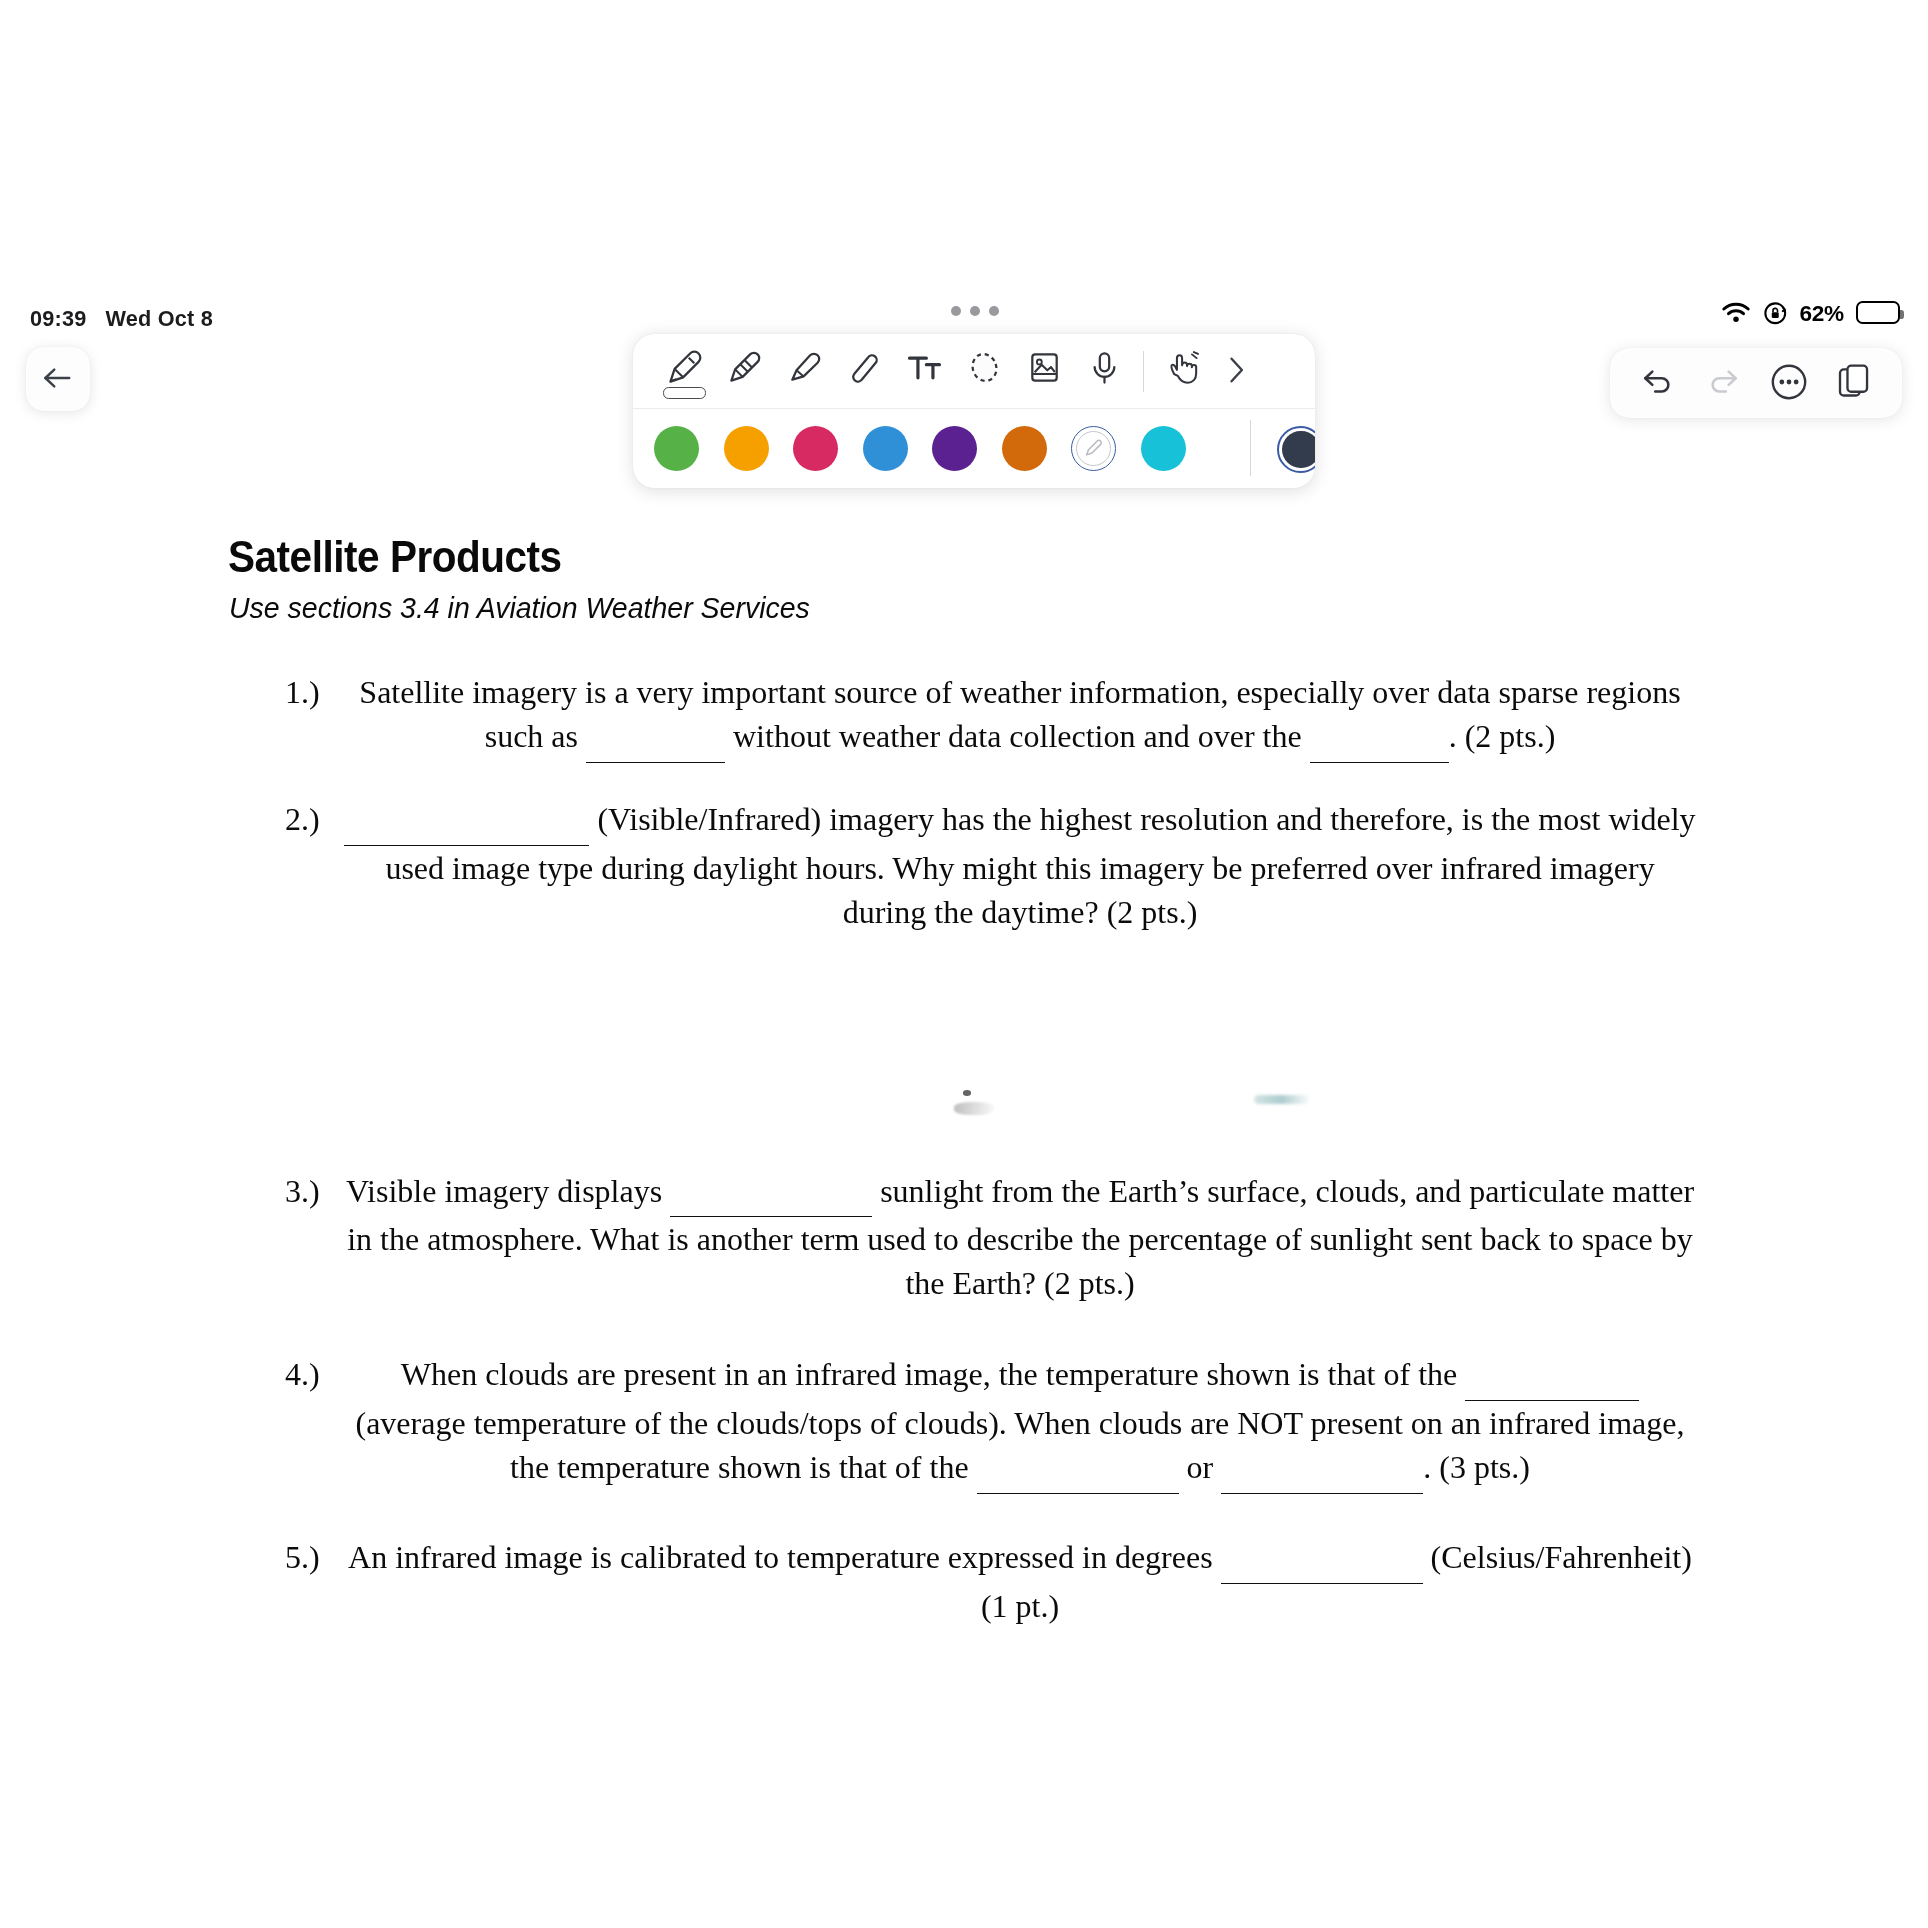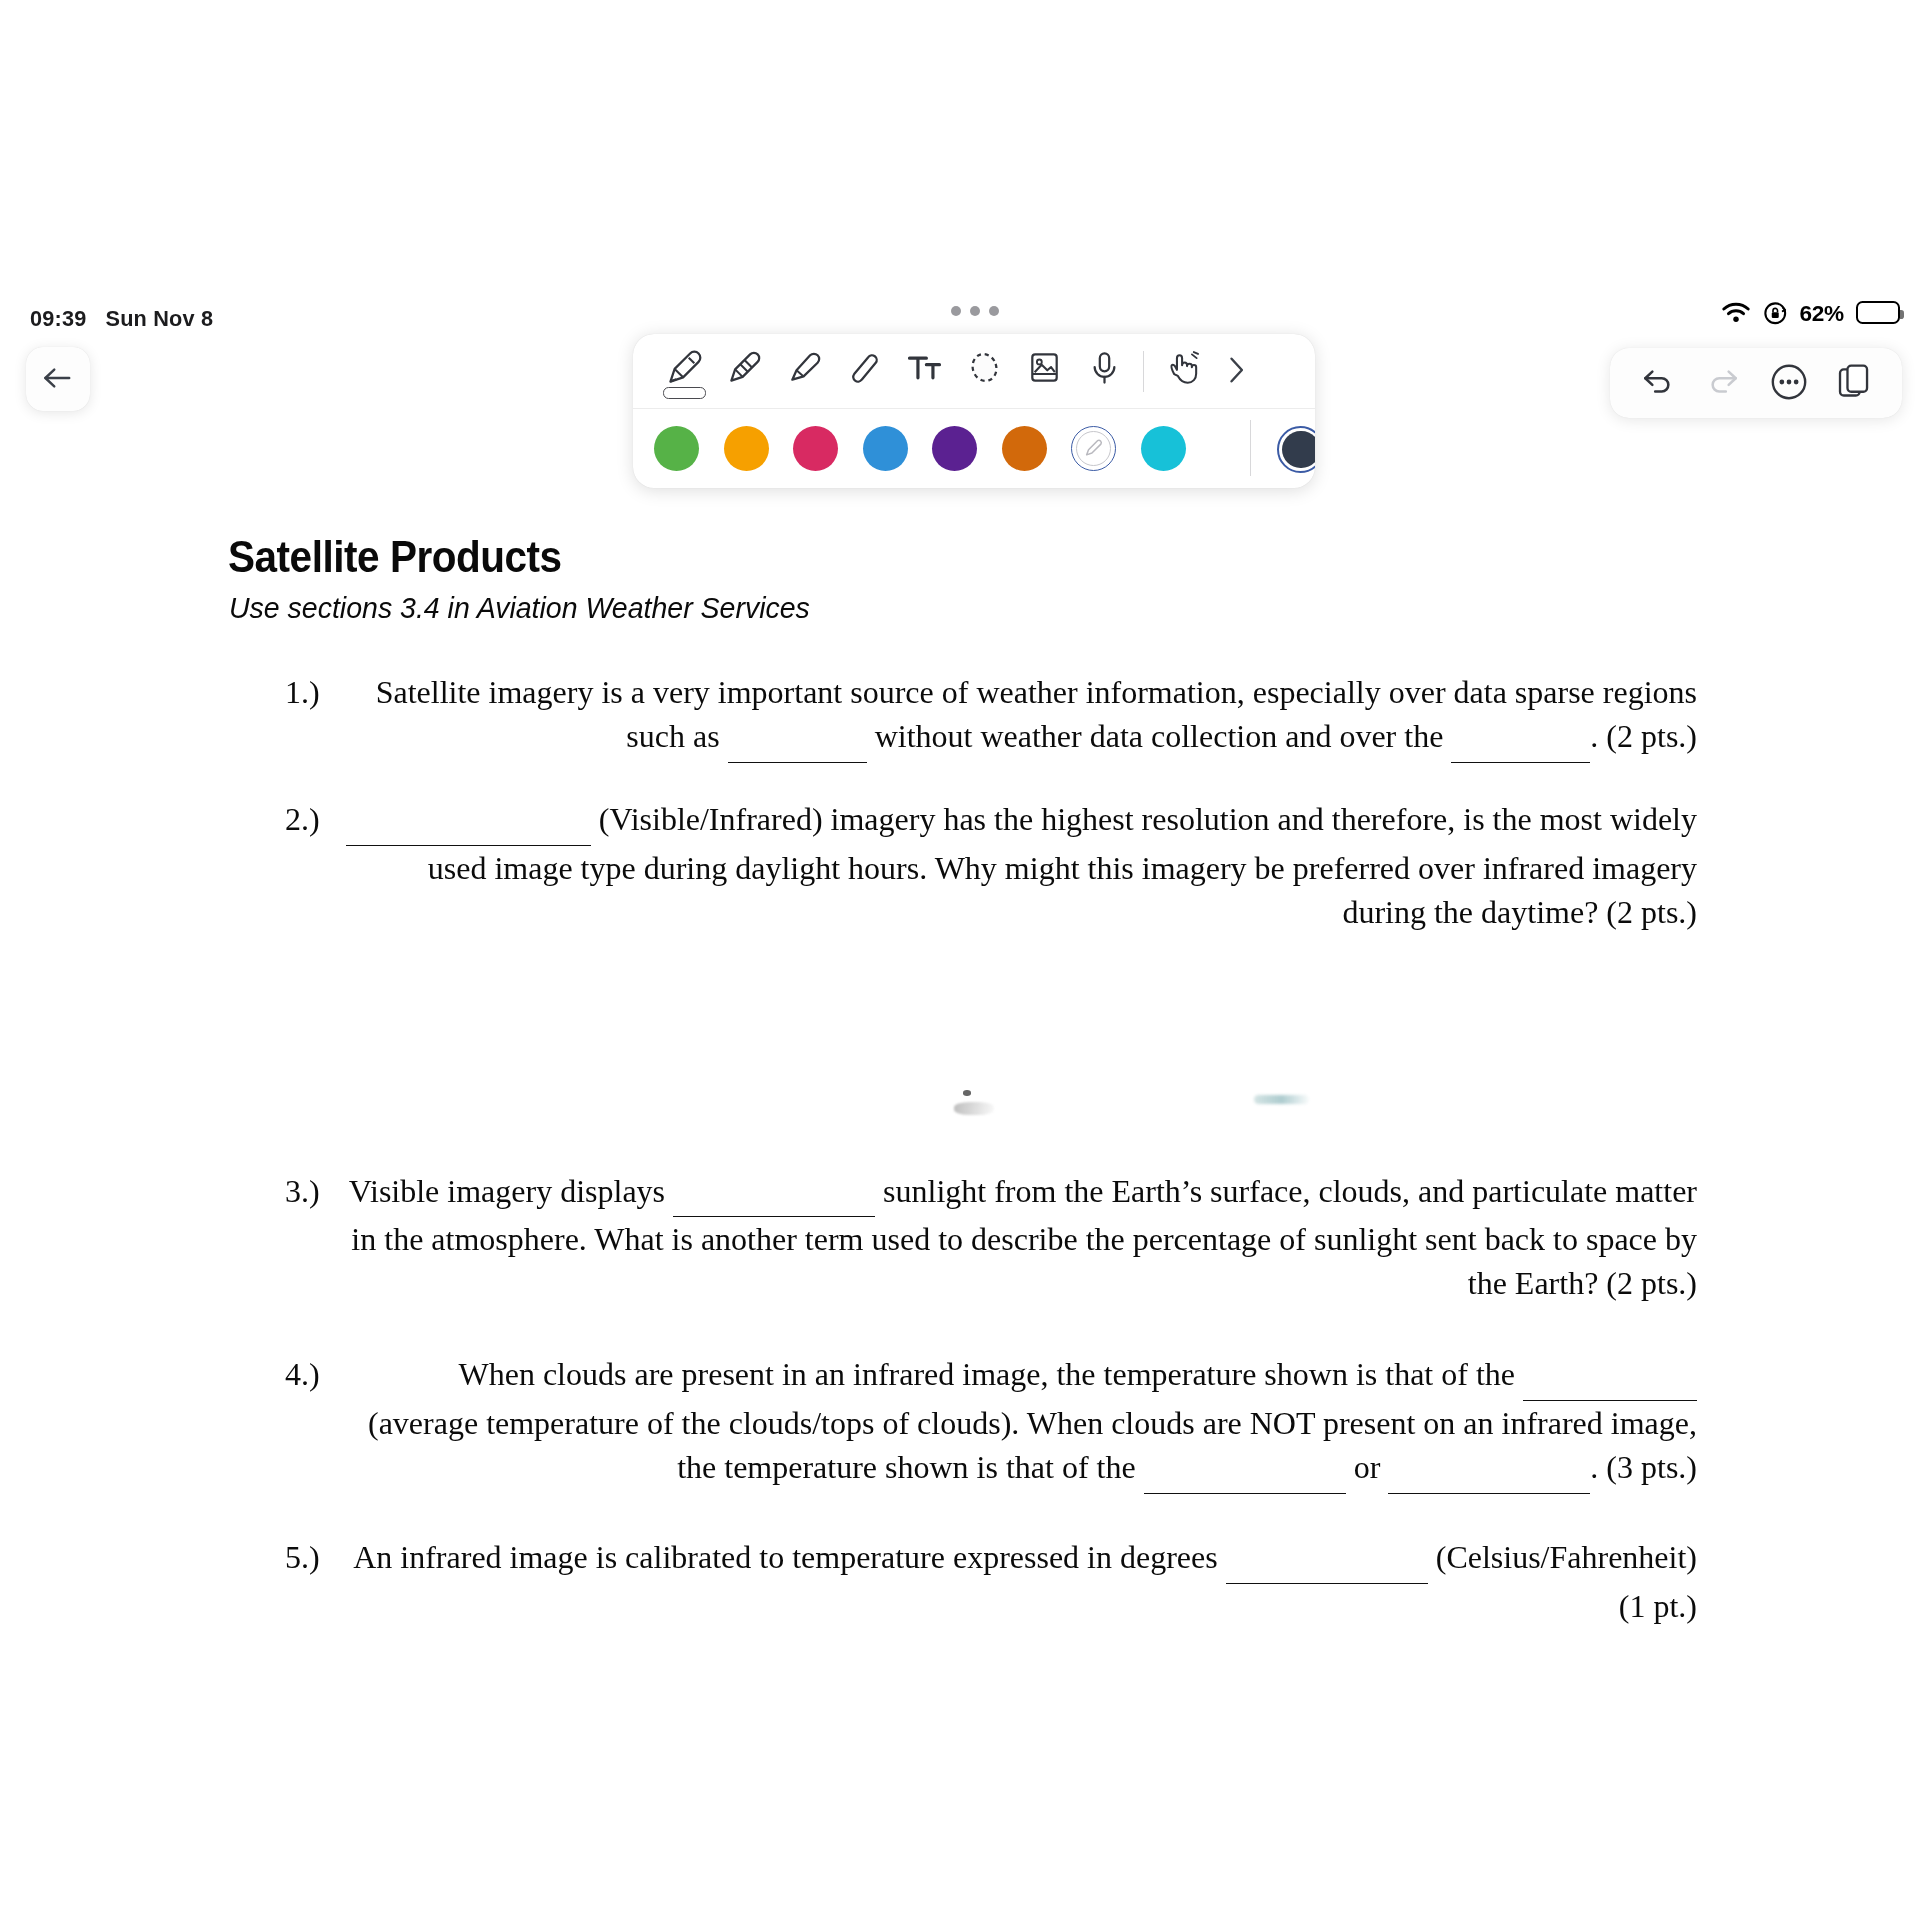--- a/index.html
+++ b/index.html
@@ -274,21 +274,21 @@
     font-size: 32px;
     line-height: 44px;
   }
   .q-num {
     flex: none;
     width: 58px;
     text-align: left;
   }
   .q-body {
     flex: 1;
-    text-align: right;
+    text-align: center;
   }
   .blank {
     display: inline-block;
     border-bottom: 1.9px solid #111;
     vertical-align: -3.8px;
   }
   .b-sm { width: 139px; }
   .b-md { width: 174px; }
   .b-lg { width: 202px; }
   .b-xl { width: 245px; }
@@ -325,21 +325,21 @@
     filter: blur(1.5px);
   }
 </style>
 </head>
 <body>
 
 <div id="app">
 
   <div class="status-left">
     <span>09:39</span>
-    <span>Sun Nov 8</span>
+    <span>Wed Oct 8</span>
   </div>
 
   <div class="status-right">
     <span>
       <svg width="30" height="22.6" viewBox="0 0 32 24">
         <path d="M3 8.5 A19 19 0 0 1 29 8.5" fill="none" stroke="#000" stroke-width="3.2" stroke-linecap="round"></path>
         <path d="M8 13.5 A12 12 0 0 1 24 13.5" fill="none" stroke="#000" stroke-width="3.2" stroke-linecap="round"></path>
         <circle cx="16" cy="19.5" r="2.9" fill="#000"></circle>
       </svg>
     </span>

